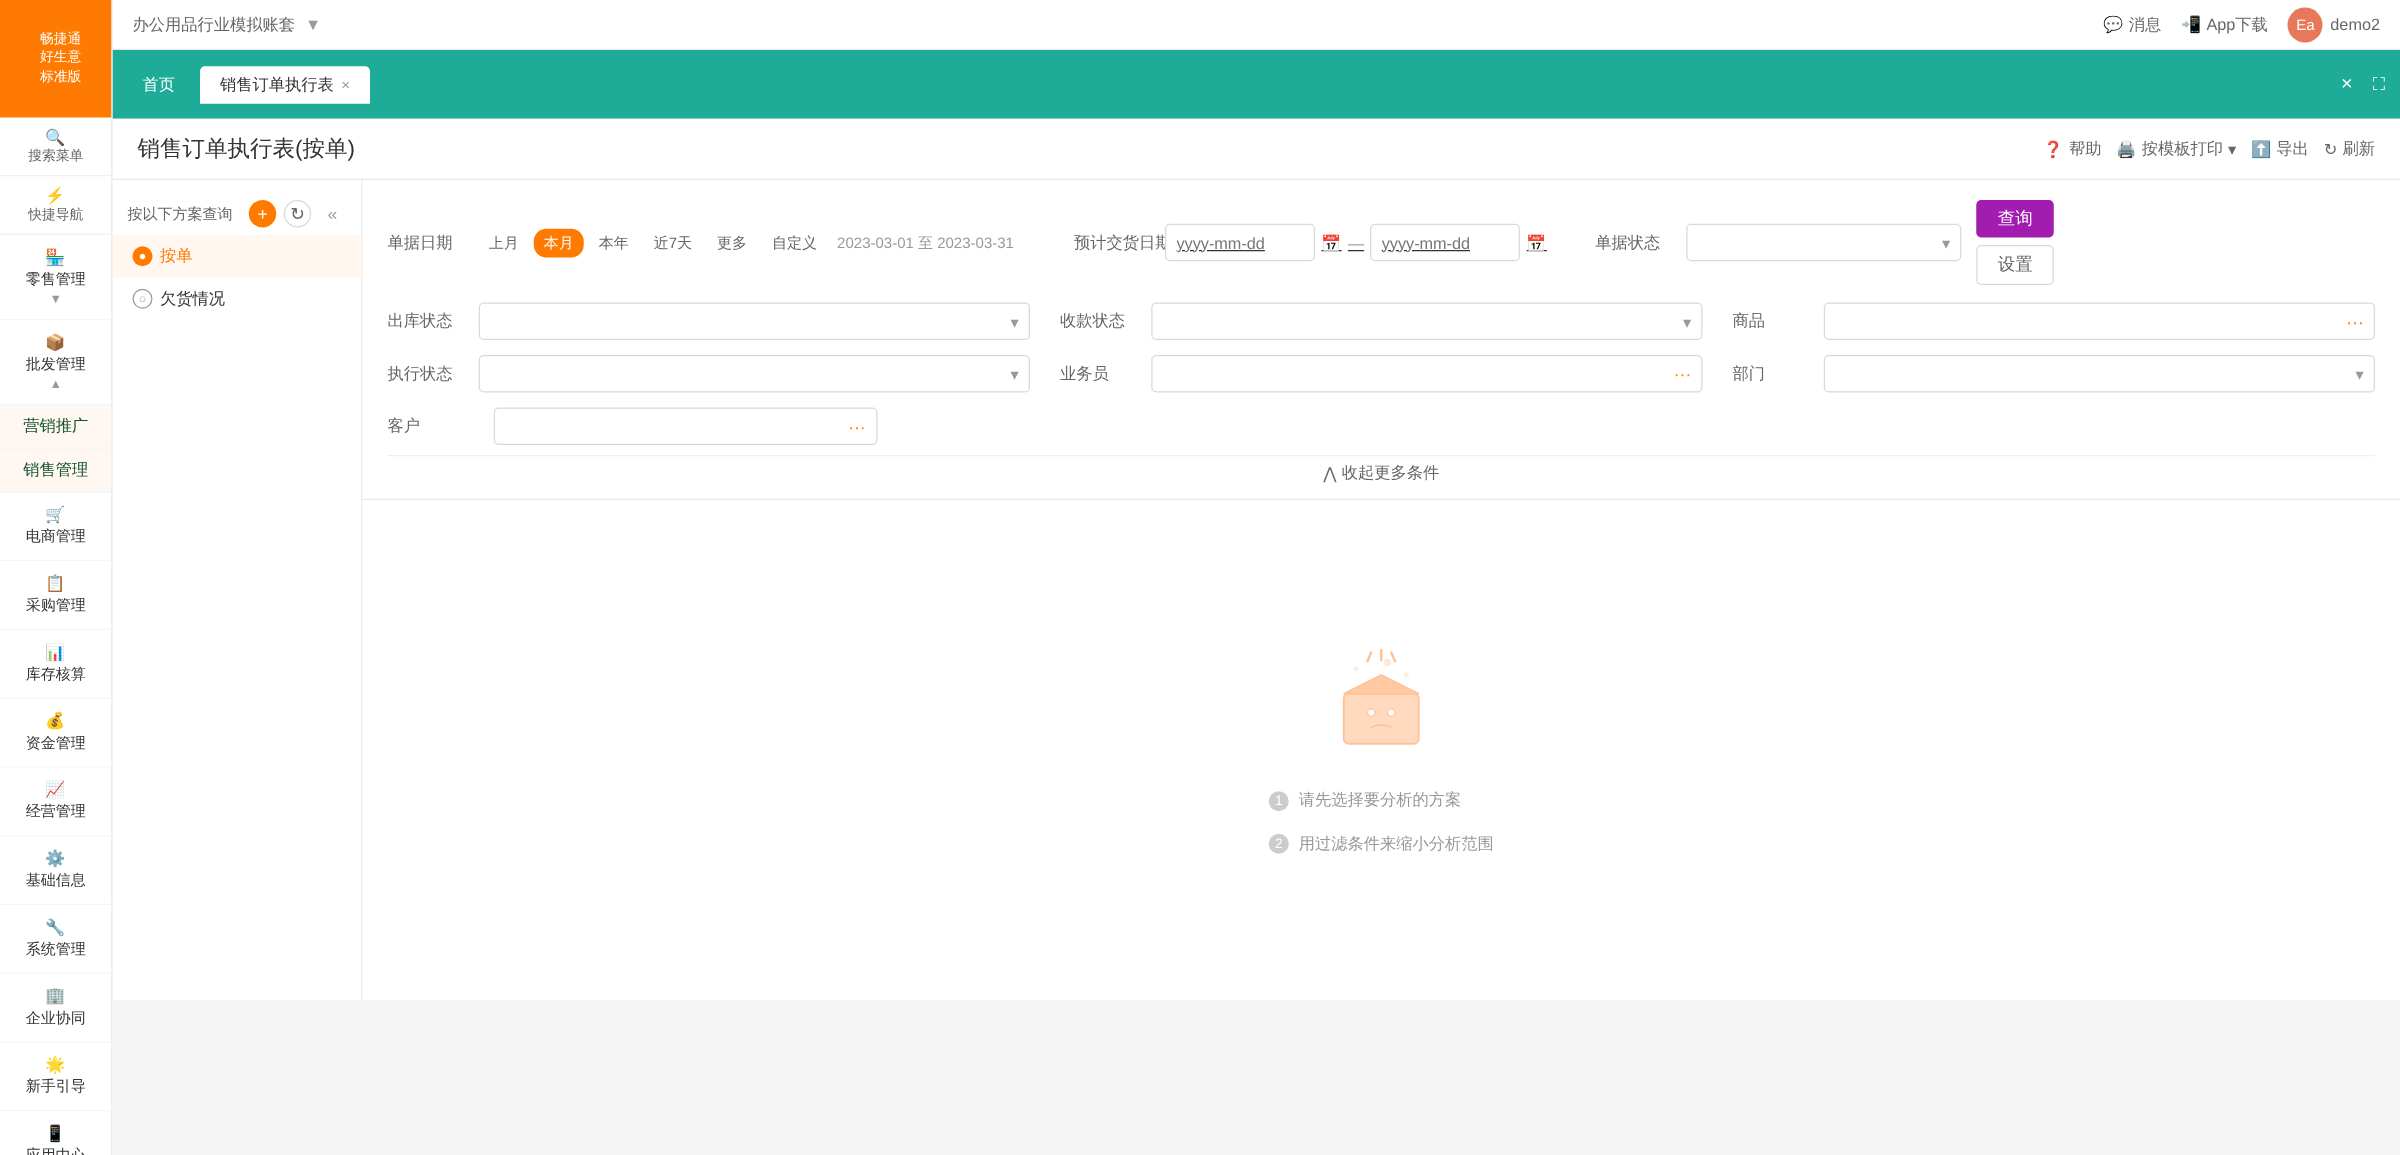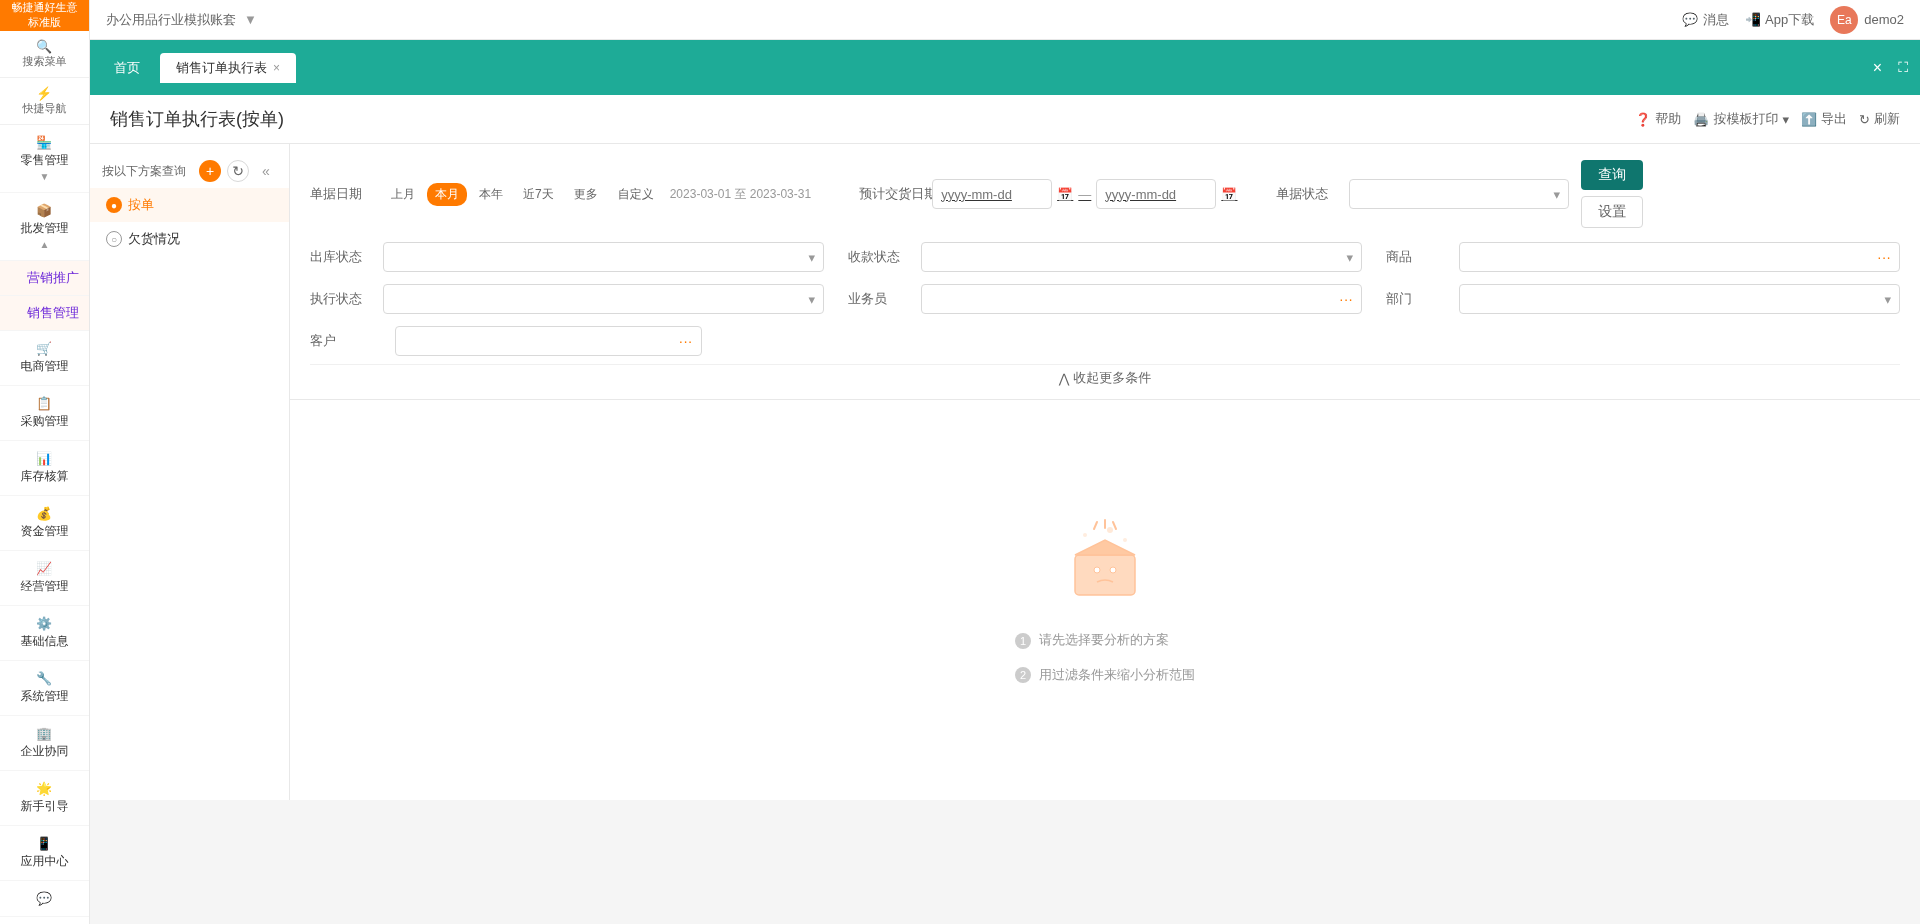--- a/index.html
+++ b/index.html
@@ -1,29 +1,29 @@
 <!DOCTYPE html>
 <html><head>
   <meta charset="utf-8">
   <style>
     * { box-sizing: border-box; margin: 0; padding: 0; }
     body { font-family: 'Microsoft YaHei', sans-serif; font-size: 13px; background: #f5f5f5; color: #333; display: flex; height: 924px; overflow: hidden; }
 
     
     .sidebar { width: 90px; background: #fff; display: flex; flex-direction: column; border-right: 1px solid #e8e8e8; flex-shrink: 0; }
-    .sidebar-logo { background: #ff7a00; padding: 0; text-align: center; cursor: pointer; }
+    .sidebar-logo { background: #ff7a00; padding: 24px; text-align: right; cursor: pointer; }
     .sidebar-logo-text { color: #fff; font-size: 11px; line-height: 1.4; }
     .sidebar-search { padding: 8px 6px; border-bottom: 1px solid #f0f0f0; text-align: center; font-size: 13px; color: #666; cursor: pointer; }
     .sidebar-quick { padding: 8px 6px; border-bottom: 1px solid #f0f0f0; text-align: center; font-size: 13px; color: #666; cursor: pointer; }
     .sidebar-item { padding: 10px 6px; text-align: center; font-size: 13px; color: #333; cursor: pointer; border-bottom: 1px solid #f5f5f5; display: flex; flex-direction: column; align-items: center; gap: 2px; }
     .sidebar-item .arrow { font-size: 10px; color: #999; }
 
     
     .sidebar-sub { background: #fff7f2; }
-    .sidebar-sub-item { padding: 8px 10px; font-size: 13px; color: #6d28d9; cursor: pointer; text-align: right; border-bottom: 1px solid #f5f5f5; }
+    .sidebar-sub-item { padding: 8px 10px; font-size: 13px; color: #14532d; cursor: pointer; text-align: center; border-bottom: 1px solid #f5f5f5; }
 
     
     .main { flex: 1; display: flex; flex-direction: column; overflow: hidden; }
 
     
     .top-header { height: 40px; background: #fff; border-bottom: 1px solid #e8e8e8; display: flex; align-items: center; padding: 0 16px; justify-content: space-between; flex-shrink: 0; }
     .top-header-left { display: flex; align-items: center; gap: 8px; font-size: 13px; color: #666; }
     .top-header-right { display: flex; align-items: center; gap: 16px; font-size: 13px; color: #666; }
     .top-header-right .user-avatar { width: 28px; height: 28px; border-radius: 50%; background: #ff7a00; display: flex; align-items: center; justify-content: center; color: #fff; font-size: 12px; }
     .top-header-right .icon-btn { cursor: pointer; display: flex; align-items: center; gap: 4px; }
@@ -63,21 +63,21 @@
     .left-panel-item { padding: 8px 16px; font-size: 13px; cursor: pointer; display: flex; align-items: center; gap: 6px; }
     .left-panel-item.active { color: #ff7a00; background: #fff7f0; }
     .left-panel-item .item-icon { width: 16px; height: 16px; border-radius: 50%; display: flex; align-items: center; justify-content: center; font-size: 10px; background: #ff7a00; color: #fff; flex-shrink: 0; }
     .left-panel-item .item-icon.outline { background: transparent; border: 1px solid #999; color: #999; }
 
     
     .filter-area { background: #fff; padding: 16px 20px 8px; border-bottom: 1px solid #e8e8e8; }
     .field-label { color: #666; font-size: 13px; width: 65px; text-align: left; flex-shrink: 0; }
     .date-range-input { width: 130px; height: 30px; border: 1px solid #d9d9d9; border-radius: 4px; padding: 0 8px; font-size: 13px; color: #bbb; }
     .collapse-btn { color: #666; font-size: 13px; cursor: pointer; display: inline-flex; align-items: center; gap: 4px; }
-    .btn-primary { background: #0f766e; color: #fff; border: none; padding: 6px 16px; border-radius: 4px; font-size: 14px; cursor: pointer; font-family: inherit; }
+    .btn-primary { background: #a21caf; color: #fff; border: none; padding: 6px 16px; border-radius: 4px; font-size: 14px; cursor: pointer; font-family: inherit; }
     .btn-default { background: #fff; color: #666; border: 1px solid #d9d9d9; padding: 6px 16px; border-radius: 4px; font-size: 14px; cursor: pointer; font-family: inherit; }
 
     
     .empty-state { display: flex; flex-direction: column; align-items: center; justify-content: center; padding: 60px 20px; background: #fff; min-height: 400px; }
 
     
     ::-webkit-scrollbar { width: 6px; }
     ::-webkit-scrollbar-track { background: #f1f1f1; }
     ::-webkit-scrollbar-thumb { background: #ccc; border-radius: 3px; }
   </style>

